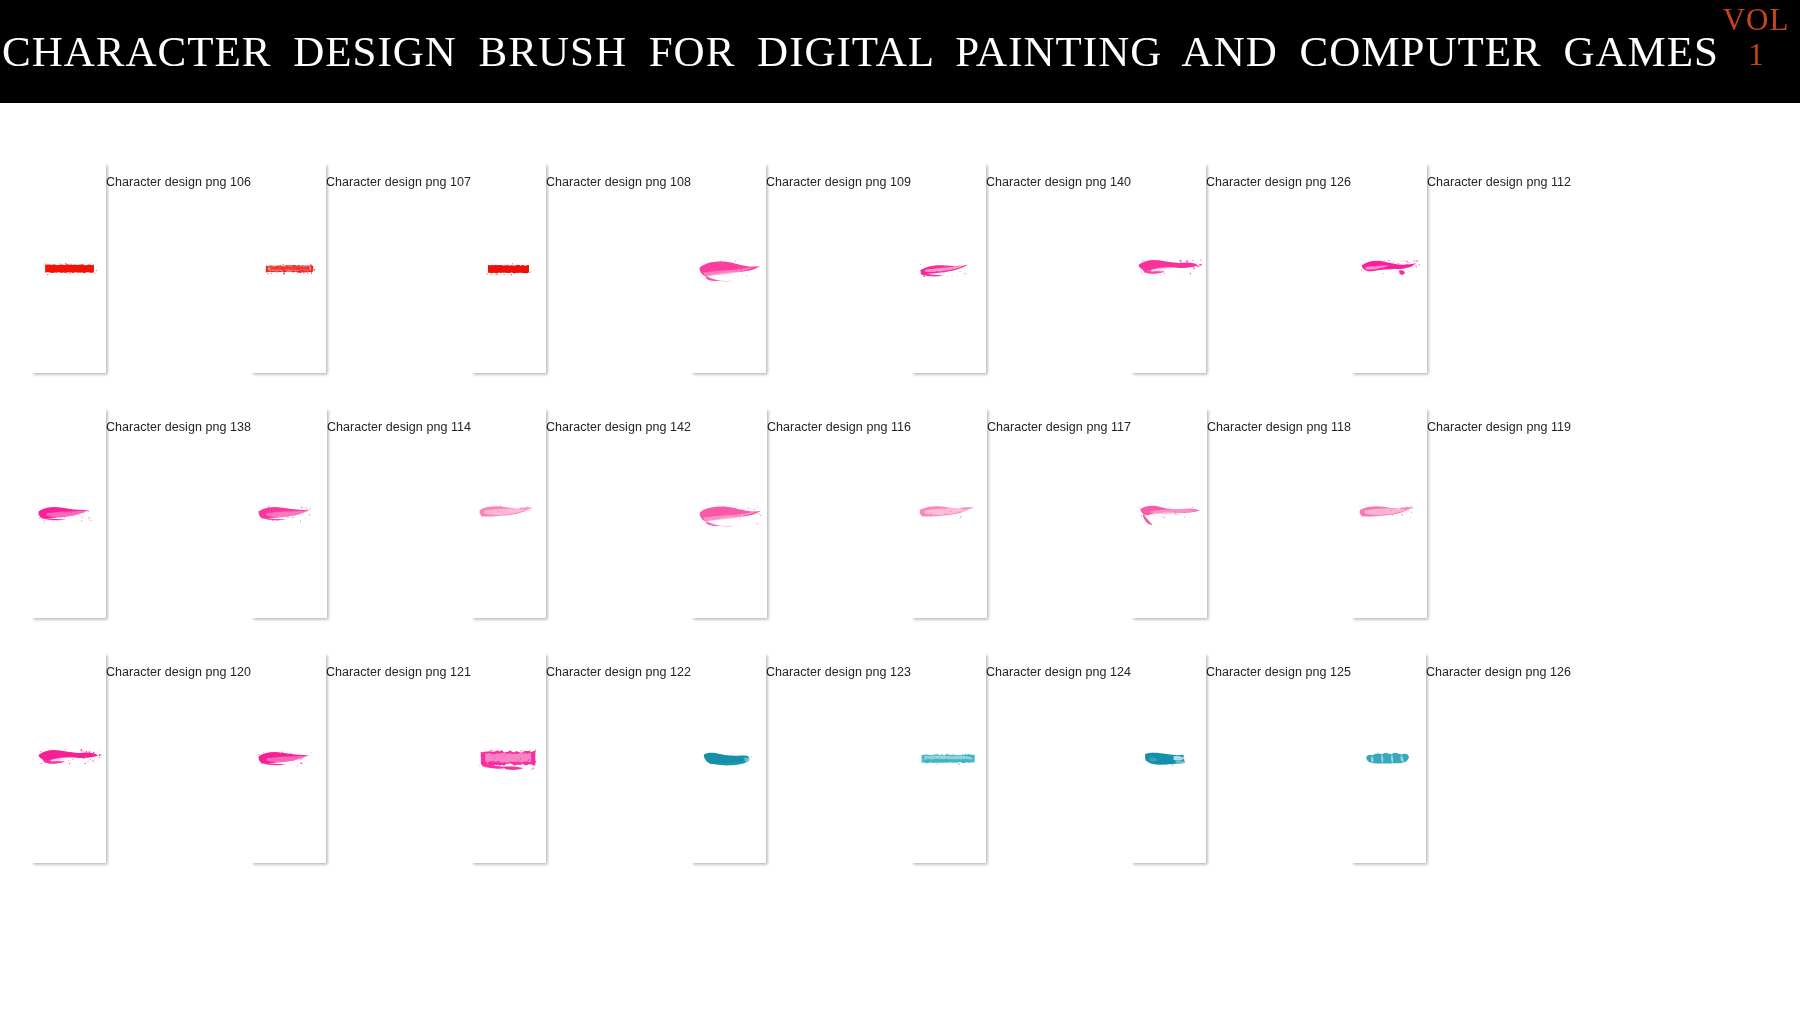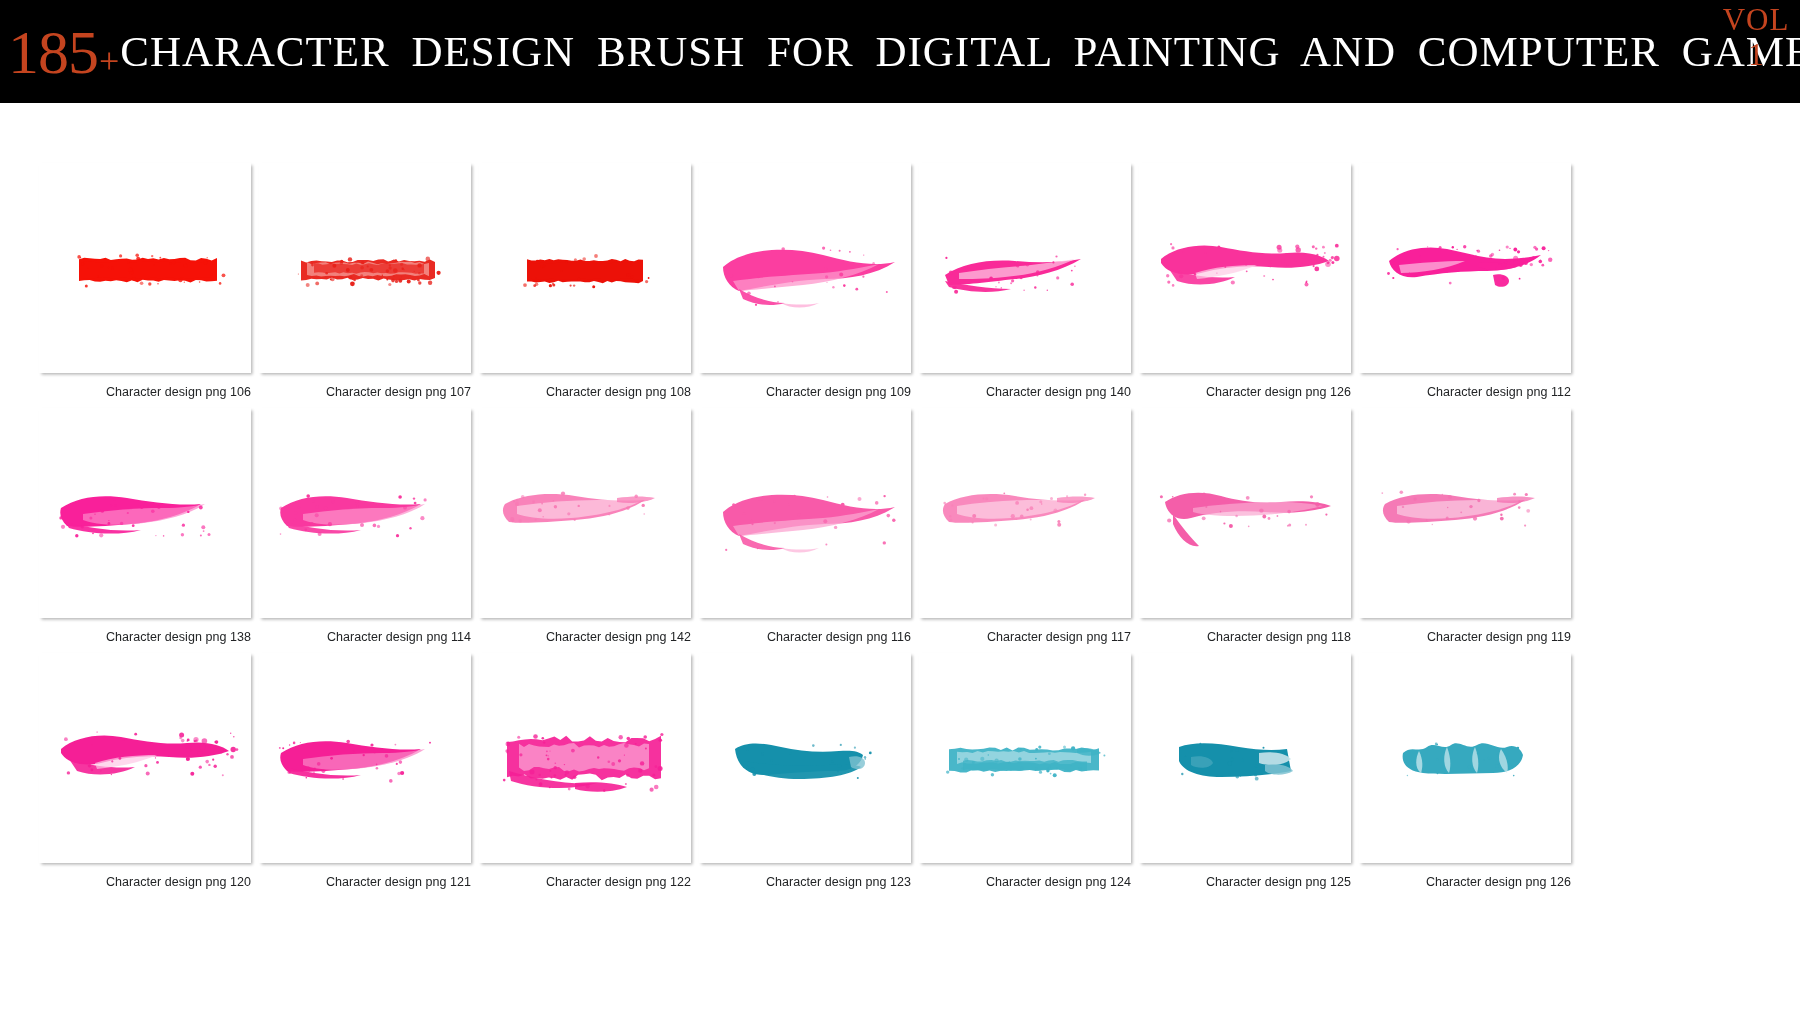--- a/index.html
+++ b/index.html
@@ -58,21 +58,21 @@
     left:31px;top:163px;
     width:1760px;
     display:grid;
     grid-template-columns:repeat(7,220px);
     grid-auto-rows:245px;
     column-gap:0px;
     row-gap:0px;
   }
   .cell{
     width:220px;
-    display:flex;flex-direction:column;align-items:flex-end;
+    display:flex;align-items:flex-start;
   }
   .thumb{
     width:212px;height:210px;
     background:#ffffff;
     box-shadow:1.5px 1.5px 3px rgba(0,0,0,0.30);
     position:relative;
     overflow:hidden;
     display:flex;align-items:center;justify-content:center;
   }
   .thumb svg{display:block;width:100%;height:100%;}
@@ -83,24 +83,20 @@
     color:#222426;
     text-align:center;
     white-space:nowrap;
     letter-spacing:0.05px;
   }
 </style>
 </head>
 <body>
 
 <div class="header">
-  <div class="hdr-count">
-    <span>185</span>
-      <span class="hdr-plus">+</span>
-  </div>
   <div class="hdr-title">CHARACTER  DESIGN  BRUSH  FOR  DIGITAL  PAINTING  AND  COMPUTER GAMES</div>
   <div class="hdr-vol">
     <span class="v1">VOL</span>
     <span class="v2">1</span>
   </div>
 </div>
 
 <div class="grid" id="grid">
     <div class="cell">
       <div class="thumb">

